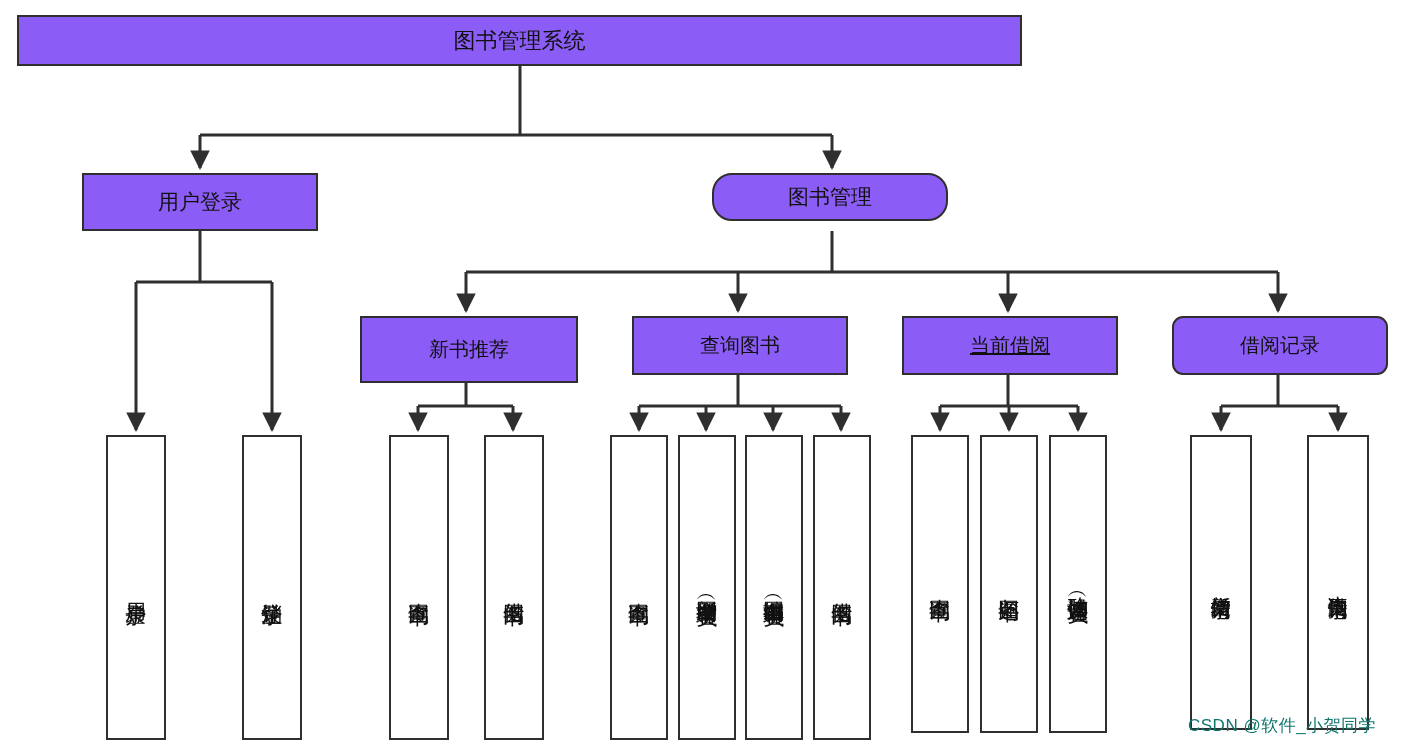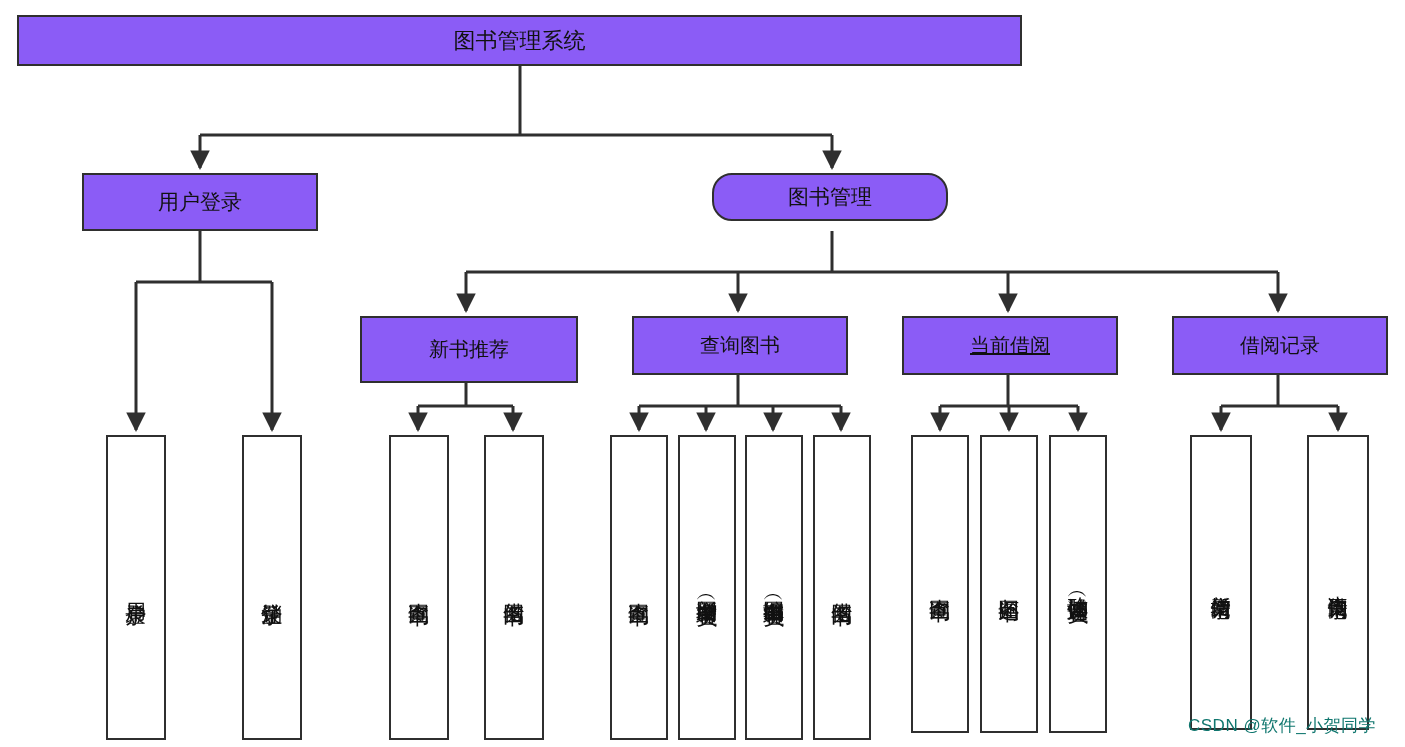--- a/index.html
+++ b/index.html
@@ -103,21 +103,21 @@
 
   <div class="node lvl2" style="left:360px;top:316px;width:218px;height:67px;">
     <span>新书推荐</span>
   </div>
   <div class="node lvl2" style="left:632px;top:316px;width:216px;height:59px;">
     <span>查询图书</span>
   </div>
   <div class="node lvl2" style="left:902px;top:316px;width:216px;height:59px;text-decoration:underline;">
     <span>当前借阅</span>
   </div>
-  <div class="node lvl2" style="left:1172px;top:316px;width:216px;height:59px;">
+  <div class="node lvl2" style="left:1172px;top:316px;width:216px;height:59px;border-radius:11px;">
     <span>借阅记录</span>
   </div>
 
   <div class="leaf" style="left:106px;top:435px;width:60px;height:305px;">
     <span class="vtext">用户登录</span>
   </div>
   <div class="leaf" style="left:242px;top:435px;width:60px;height:305px;">
     <span class="vtext">注销登录</span>
   </div>
 

